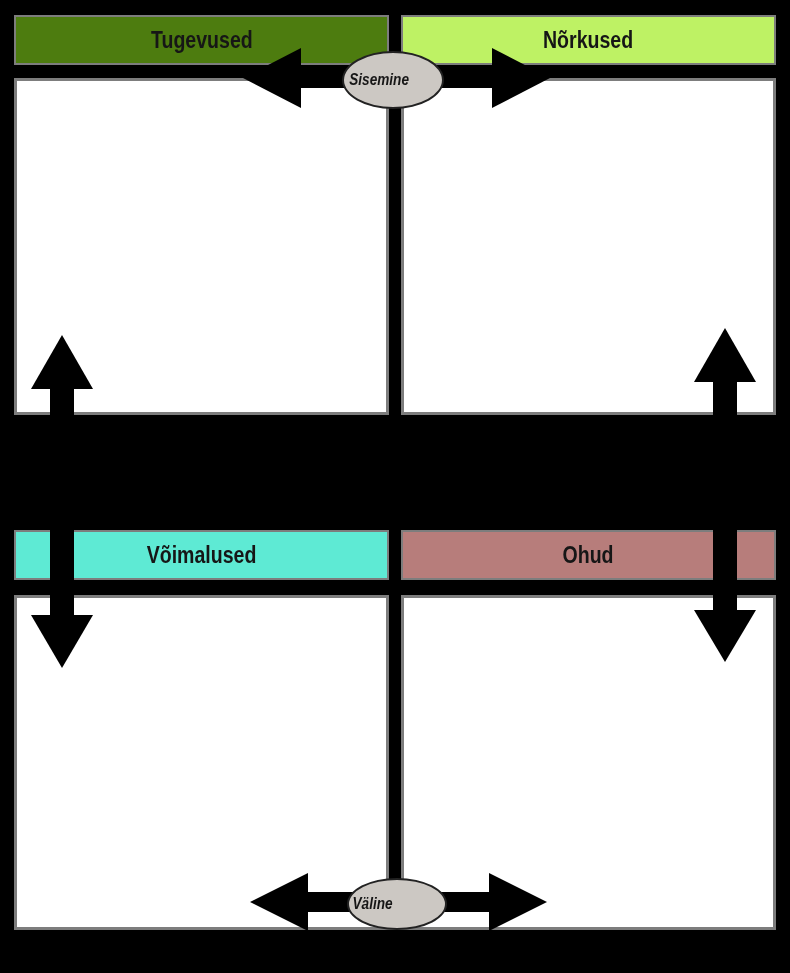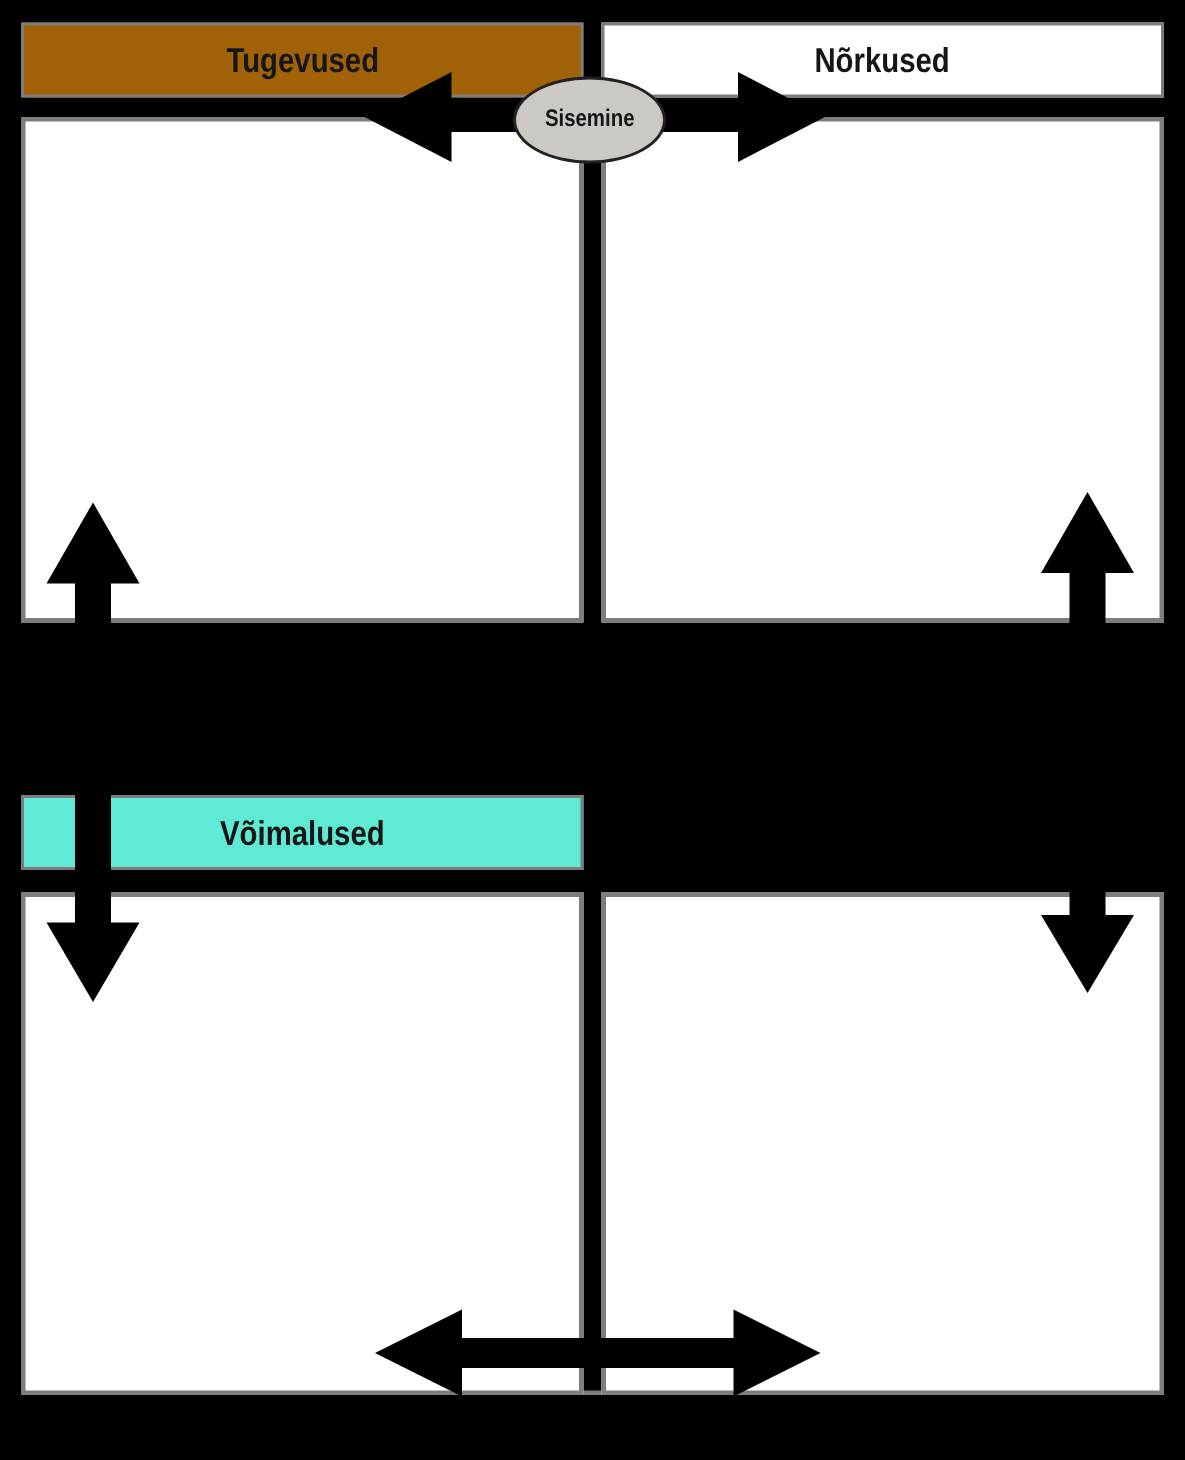--- a/index.html
+++ b/index.html
@@ -47,45 +47,48 @@
     display:inline-block; transform:scaleX(0.8); transform-origin:center;
     letter-spacing:1px; white-space:nowrap;
   }
   
   .arrows { position:absolute; left:0; top:0; z-index:20; }
   .arrows * { fill:#000000; }
   
   .oval {
     position:absolute; background:#ccc8c3; border:2px solid #222222;
     border-radius:50%; box-sizing:border-box; z-index:30;
-    display:flex; align-items:center; justify-content:center; text-align:center;
+    display:flex; align-items:center; justify-content:flex-start; text-align:center;font-style:italic;
   }
   .oval-internal { left:342px; top:51px;  width:102px; height:58px; }
   .oval-positive { left:12px;  top:445px; width:102px; height:57px; }
   .oval-negative { left:677px; top:447px; width:100px; height:57px; }
   .oval-external { left:347px; top:878px; width:100px; height:52px; }
   .oval-text {
     font-weight:bold; font-size:16px; line-height:18px; color:#161616;
     transform:scaleX(0.85); transform-origin:center; white-space:nowrap;
   }
   .oval-text span { display:block; }
 </style>
 </head>
 <body>
 
 <div class="canvas">
 
-  <div class="bar bar-strengths" style="background-color: #a16207;">
+  <div class="bar bar-strengths" style="background-color: #4d7c0f;">
     <span class="bar-label">Tugevused</span>
   </div>
-  <div class="bar bar-weaknesses" style="background-color: #ffffff;">
+  <div class="bar bar-weaknesses" style="background-color: #bef264;">
     <span class="bar-label">Nõrkused</span>
   </div>
   <div class="bar bar-opportunities" style="background-color: #5eead4;">
     <span class="bar-label">Võimalused</span>
+  </div>
+  <div class="bar bar-threats" style="background-color: rgb(183, 125, 123);">
+    <span class="bar-label">Ohud</span>
   </div>
 
   <div class="cell cell-tl"></div>
   <div class="cell cell-tr"></div>
   <div class="cell cell-bl"></div>
   <div class="cell cell-br"></div>
   <div class="baseline"></div>
 
 
   <svg class="arrows" width="790" height="973" viewBox="0 0 790 973">
@@ -111,14 +114,17 @@
     <g>
       <rect x="713" y="380" width="24" height="235"></rect>
       <polygon points="725,328 694,382 756,382"></polygon>
       <polygon points="725,662 694,610 756,610"></polygon>
     </g>
   </svg>
 
   <div class="oval oval-internal">
     <div class="oval-text">Sisemine</div>
   </div>
+  <div class="oval oval-external">
+    <div class="oval-text">Väline</div>
+  </div>
 
 </div>
 
 </body></html>

